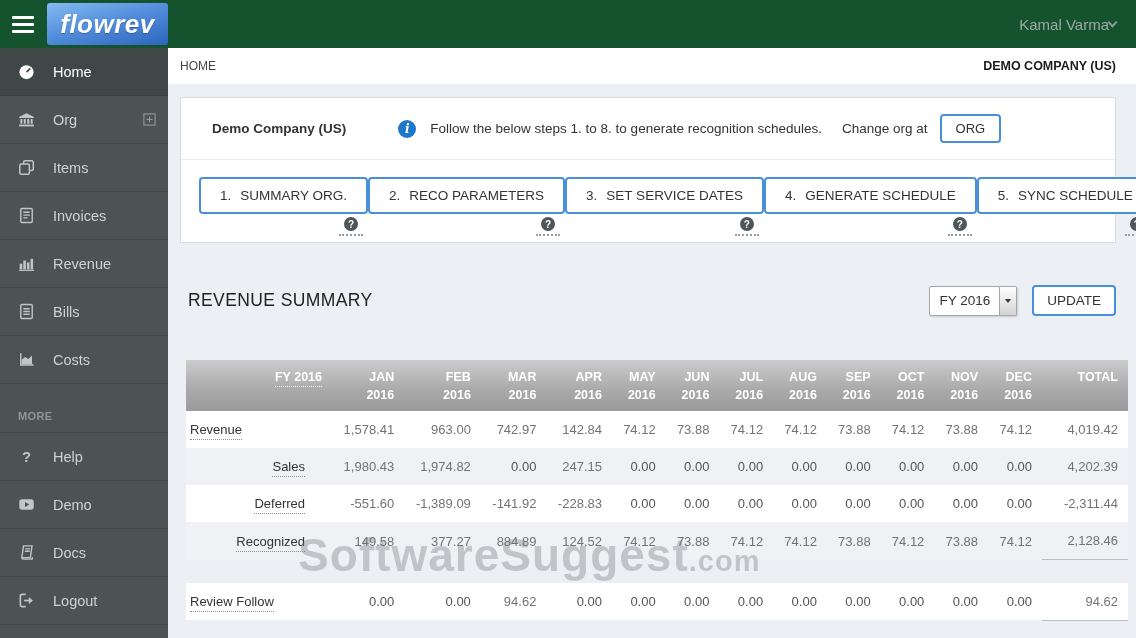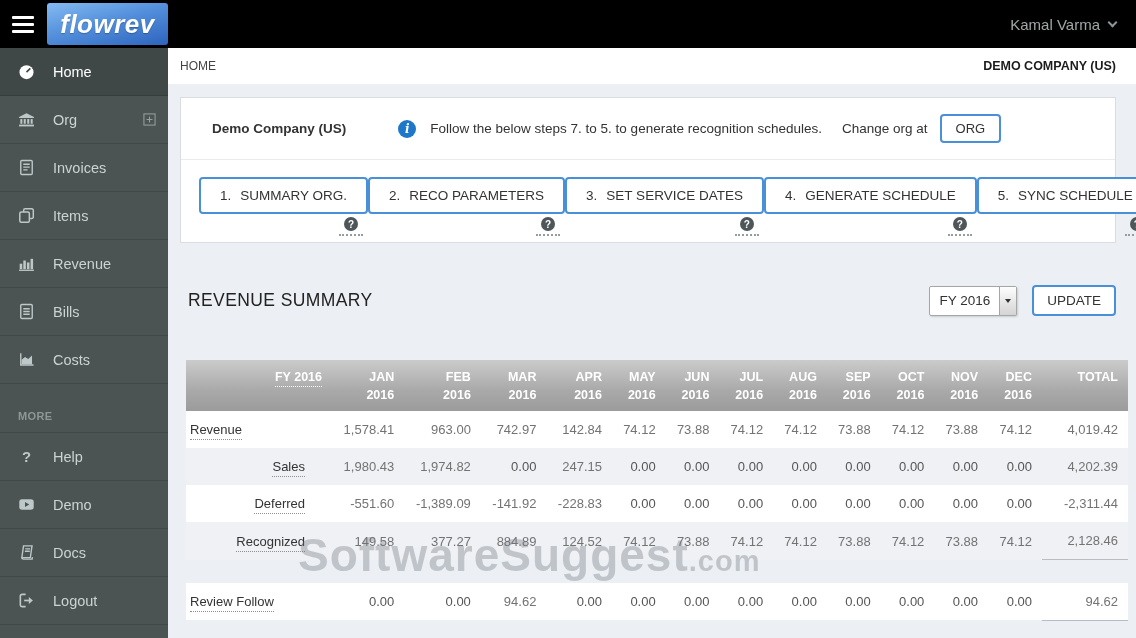--- a/index.html
+++ b/index.html
@@ -1,24 +1,24 @@
 <!DOCTYPE html>
 <html><head>
 <meta charset="utf-8">
 <style>
 *{box-sizing:border-box;margin:0;padding:0}
 html,body{width:1136px;height:638px}
 body{overflow:hidden;font-family:"Liberation Sans",sans-serif;background:#ecf0f4;position:relative}
 
 
-.topbar{position:absolute;top:0;left:0;width:100%;height:48px;background:#000000;display:flex;align-items:center;z-index:10}
+.topbar{position:absolute;top:0;left:0;width:100%;height:48px;background:#14532d;display:flex;align-items:center;z-index:10}
 .hamburger{width:46px;height:48px;display:flex;flex-direction:column;justify-content:center;align-items:center;gap:4px;cursor:pointer}
 .hamburger span{display:block;width:22px;height:3px;background:#fff;border-radius:1px}
 .logo{margin-left:1px;width:121px;height:42px;background:linear-gradient(165deg,#85bbf2 0%,#5490dc 45%,#2d64bd 100%);border-radius:3px;display:flex;align-items:center;justify-content:center;font-style:italic;font-weight:bold;font-size:26px;color:#fff;letter-spacing:.5px;cursor:pointer;text-shadow:0 1px 1px rgba(0,0,0,.25)}
-.user-menu{margin-left:auto;display:flex;align-items:center;gap:9px;padding-right:20px;color:#a0a7a7;font-size:15px;cursor:pointer}
+.user-menu{margin-left:auto;display:flex;align-items:center;padding-right:20px;color:#a0a7a7;font-size:15px;cursor:pointer}
 .chev{width:7px;height:7px;border-right:2px solid #8e9595;border-bottom:2px solid #8e9595;transform:rotate(45deg);margin-top:-4px}
 
 
 .sidebar{position:absolute;top:48px;left:0;width:168px;height:590px;background:#4b5353;z-index:5}
 .s-item{height:48px;display:flex;align-items:center;padding:0 12px 0 18px;color:#ccd3d3;font-size:14.5px;border-bottom:1px solid rgba(0,0,0,.13);cursor:pointer}
 .s-item .icon{width:20px;margin-right:15px;display:flex;align-items:center;color:#bfc8c8}
 .s-item.active{background:#3f4747;color:#fff}
 .s-item.active .icon{color:#fff}
 .expand{margin-left:auto;color:#98a0a0;display:flex;cursor:pointer}
 .s-more{padding:26px 18px 10px;font-size:11px;font-weight:bold;color:#8e9696;letter-spacing:.4px;border-bottom:1px solid rgba(0,0,0,.13)}
@@ -116,35 +116,35 @@
         <span>Org</span>
         <span class="expand">
           <svg viewBox="0 0 14 14" width="13" height="13" fill="none" stroke="currentColor" stroke-width="1.1">
             <rect x="1" y="1" width="12" height="12"></rect>
             <path d="M7 3.8v6.4M3.8 7h6.4"></path>
           </svg>
         </span>
       </div>
       <div class="s-item">
         <span class="icon">
+          <svg viewBox="0 0 16 16" width="17" height="17" fill="none" stroke="currentColor" stroke-width="1.4">
+            <rect x="1.7" y="4.7" width="9" height="9.6" rx="1.4"></rect>
+            <path d="M5.3 4.7V3.2A1.5 1.5 0 0 1 6.8 1.7H13a1.4 1.4 0 0 1 1.4 1.4v6.2a1.5 1.5 0 0 1-1.5 1.5h-1.5"></path>
+          </svg>
+        </span>
+        <span>Items</span>
+      </div>
+      <div class="s-item">
+        <span class="icon">
           <svg viewBox="0 0 16 16" width="17" height="17" fill="none" stroke="currentColor" stroke-width="1.3">
             <rect x="2.6" y="1.4" width="10.8" height="13.2" rx="1"></rect>
             <path d="M5 5h6M5 7.6h6M5 10.2h4"></path>
           </svg>
         </span>
         <span>Invoices</span>
-      </div>
-      <div class="s-item">
-        <span class="icon">
-          <svg viewBox="0 0 16 16" width="17" height="17" fill="none" stroke="currentColor" stroke-width="1.4">
-            <rect x="1.7" y="4.7" width="9" height="9.6" rx="1.4"></rect>
-            <path d="M5.3 4.7V3.2A1.5 1.5 0 0 1 6.8 1.7H13a1.4 1.4 0 0 1 1.4 1.4v6.2a1.5 1.5 0 0 1-1.5 1.5h-1.5"></path>
-          </svg>
-        </span>
-        <span>Items</span>
       </div>
       <div class="s-item">
         <span class="icon">
           <svg viewBox="0 0 16 16" width="17" height="17" fill="currentColor">
             <rect x="1.6" y="8.2" width="2.4" height="5.2"></rect>
             <rect x="5" y="5.2" width="2.4" height="8.2"></rect>
             <rect x="8.4" y="7" width="2.4" height="6.4"></rect>
             <rect x="11.8" y="3.6" width="2.4" height="9.8"></rect>
             <rect x="1" y="13.8" width="14" height="1.2"></rect>
           </svg>
@@ -215,21 +215,21 @@
     <span>HOME</span>
     <span class="bc-right">DEMO COMPANY (US)</span>
   </div>
 
   <div class="content">
 
     <section class="card">
       <div class="card-row1">
         <span class="c-bold">Demo Company (US)</span>
         <span class="info-icon">i</span>
-        <span>Follow the below steps 7. to 5. to generate recognition schedules.</span>
+        <span>Follow the below steps 1. to 8. to generate recognition schedules.</span>
         <span class="c-change">Change org at</span>
         <button class="btn-outline org-btn">ORG</button>
       </div>
       <div class="card-row2">
         <div class="steps" id="steps-row">
             <div class="step">
      <button class="btn-outline step-btn">
        <span>1.</span>
                 <span>SUMMARY ORG.</span>
      </button>

